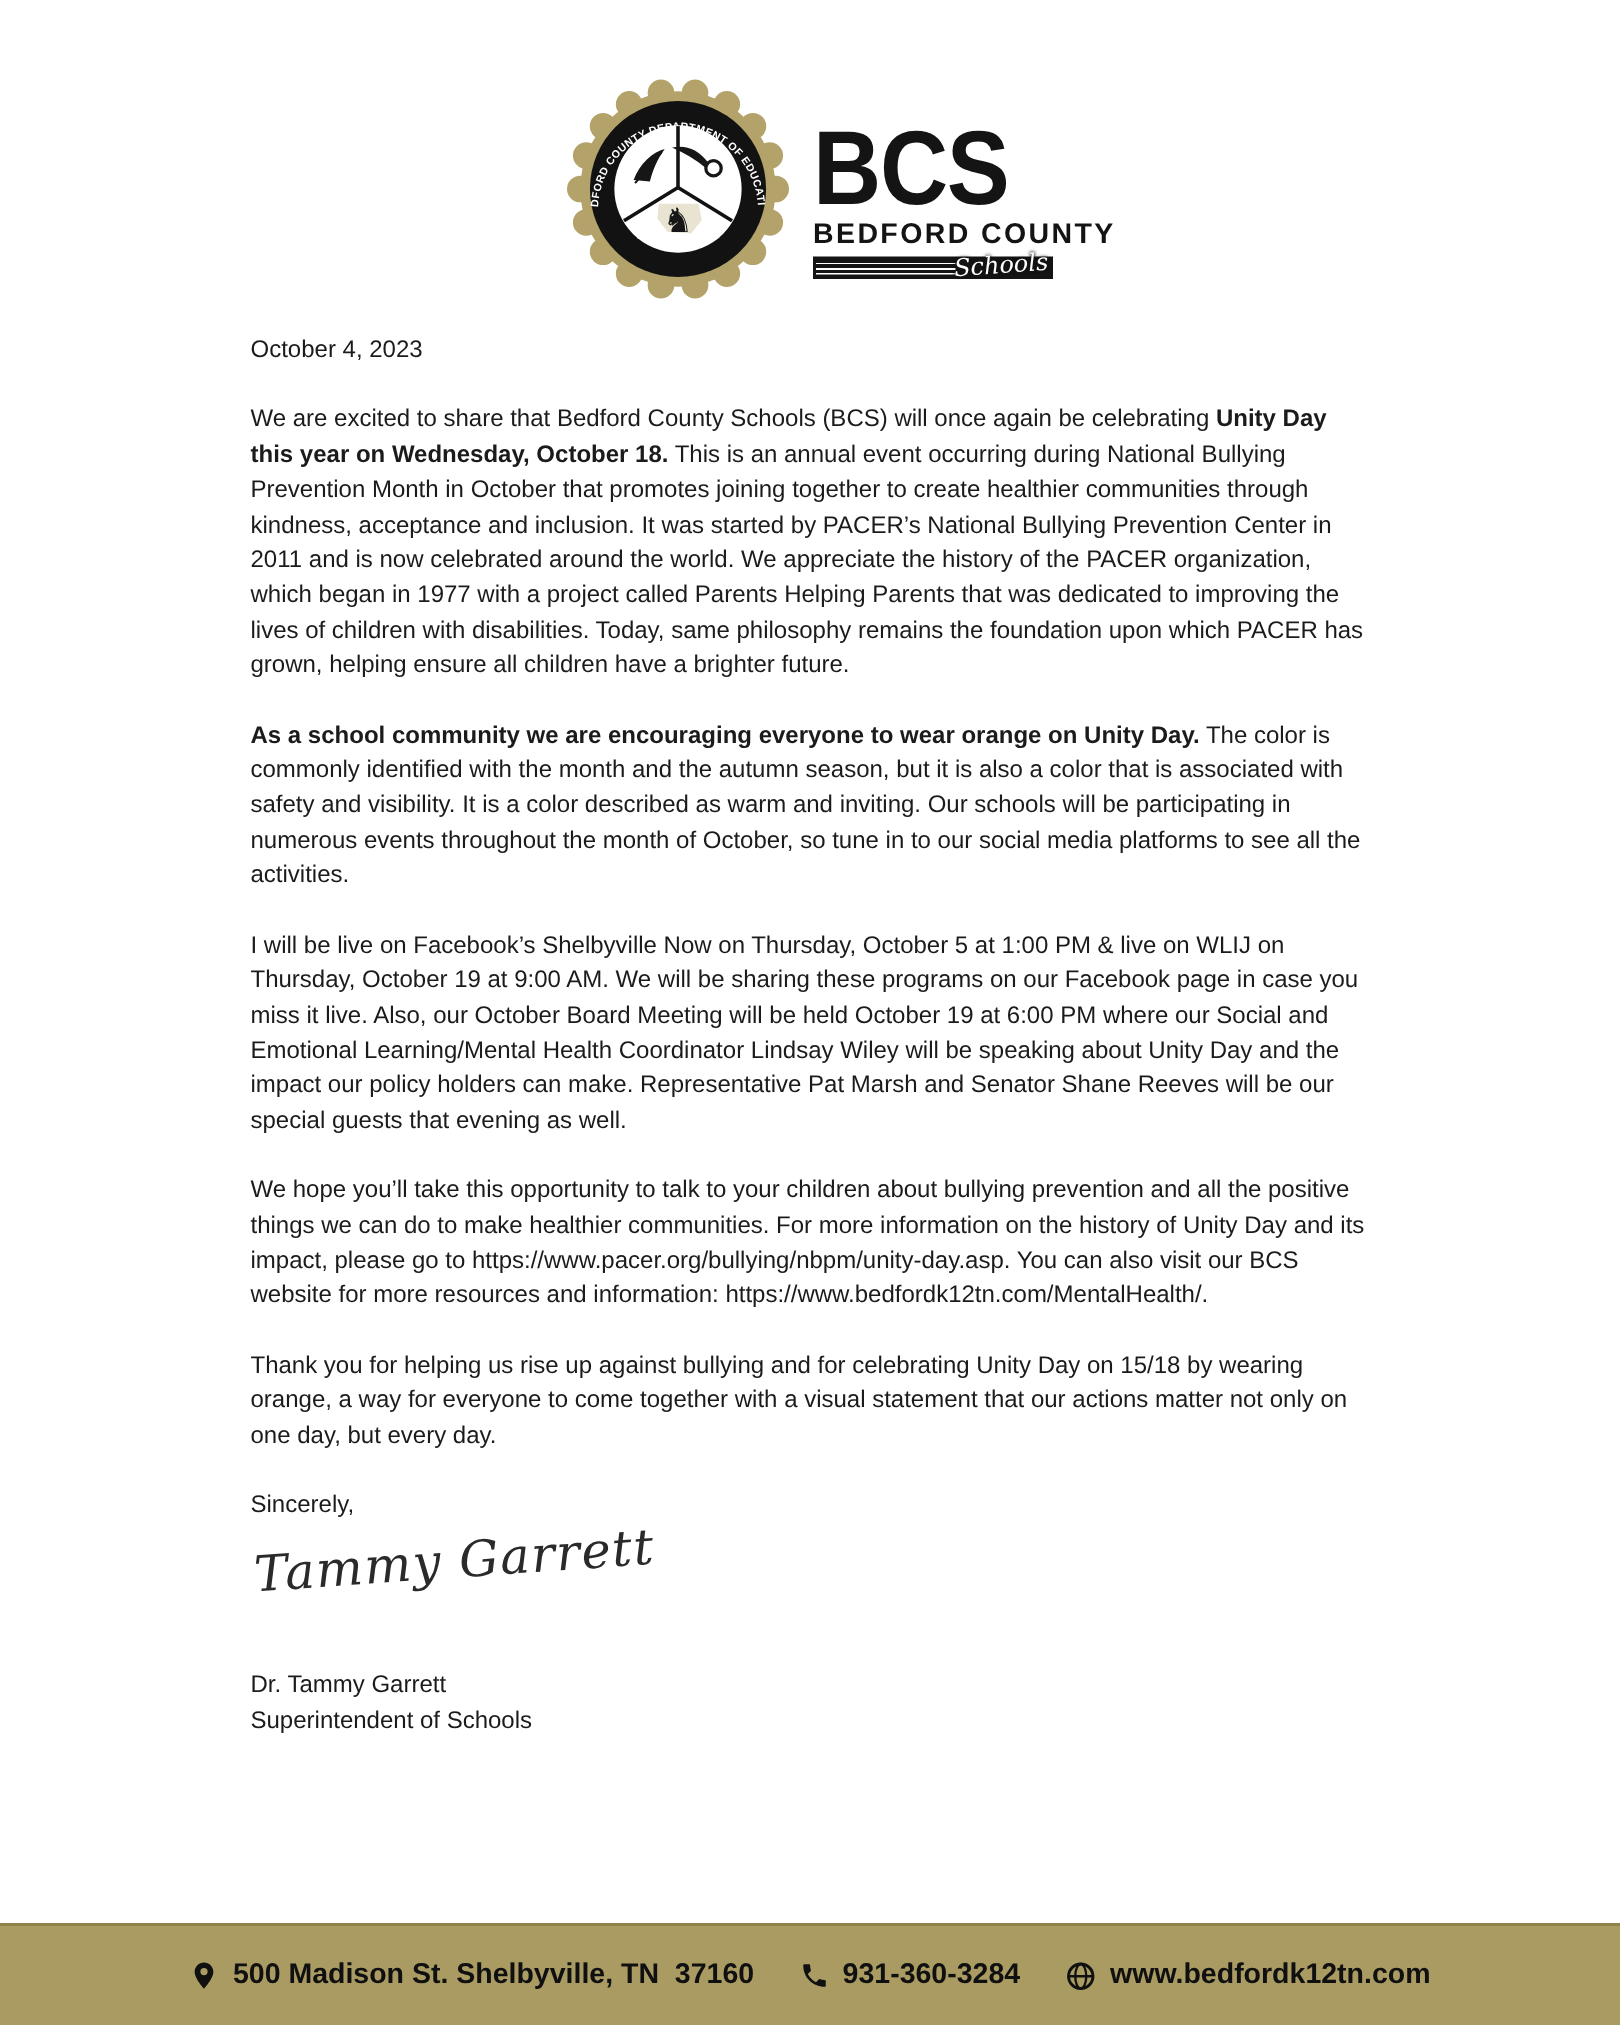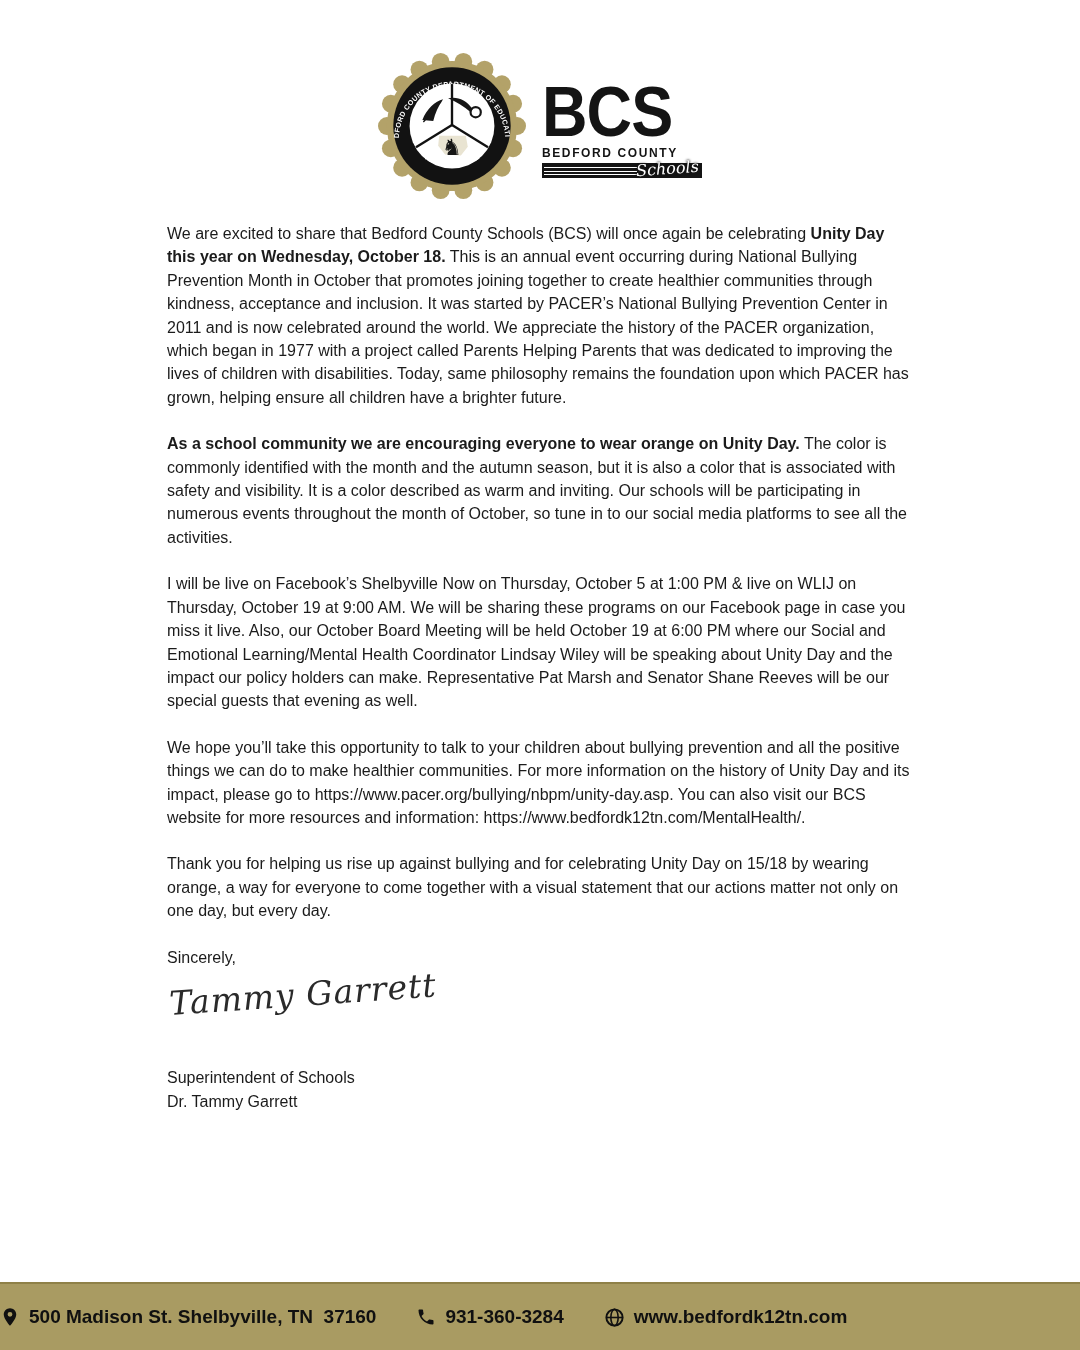--- a/index.html
+++ b/index.html
@@ -32,21 +32,21 @@
     font-weight: 700;
     line-height: 0.86;
     letter-spacing: -1px;
     color: #141414;
     transform: scaleX(0.9);
     transform-origin: left top;
     white-space: nowrap;
   }
   .bcs-name {
     margin-top: 4px;
-    font-size: 12px;
+    font-size: 19px;
     font-weight: 700;
     letter-spacing: 1.6px;
     color: #141414;
     white-space: nowrap;
   }
   .bcs-bar {
     margin-top: 3px;
     position: relative;
     height: 15px;
     background: #141414;
@@ -100,21 +100,22 @@
   .footer {
     position: absolute;
     left: 0;
     top: 1282px;
     width: 100%;
     height: 68px;
     background: #a99b62;
     border-top: 2px solid #8f8148;
     display: flex;
     align-items: center;
-    gap: 40px;
+    justify-content: center;
+    gap: 30px;
     font-size: 19px;
     font-weight: 700;
     color: #101010;
   }
   .f-item { display: flex; align-items: center; gap: 9px; white-space: pre; }
   .f-item svg { display: block; }
 </style>
 </head>
 <body>
 
@@ -180,36 +181,37 @@
       <div class="bcs-acronym">BCS</div>
       <div class="bcs-name">BEDFORD COUNTY</div>
       <div class="bcs-bar">
         <div class="stripes"></div>
         <div class="bcs-schools">Schools</div>
       </div>
     </div>
   </div>
 
   <div class="letter">
+    <p>October 4, 2023</p>
 
     <p><span>We are excited to share that Bedford County Schools (BCS) will once again be celebrating </span><strong>Unity Day this year on Wednesday, October 18.</strong><span> This is an annual event occurring during National Bullying Prevention Month in October that promotes joining together to create healthier communities through kindness, acceptance and inclusion. It was started by PACER’s National Bullying Prevention Center in 2011 and is now celebrated around the world. We appreciate the history of the PACER organization, which began in 1977 with a project called Parents Helping Parents that was dedicated to improving the lives of children with disabilities. Today, same philosophy remains the foundation upon which PACER has grown, helping ensure all children have a brighter future.</span></p>
 
     <p><strong>As a school community we are encouraging everyone to wear orange on Unity Day.</strong><span> The color is commonly identified with the month and the autumn season, but it is also a color that is associated with safety and visibility. It is a color described as warm and inviting. Our schools will be participating in numerous events throughout the month of October, so tune in to our social media platforms to see all the activities.</span></p>
 
     <p>I will be live on Facebook’s Shelbyville Now on Thursday, October 5 at 1:00 PM &amp; live on WLIJ on Thursday, October 19 at 9:00 AM. We will be sharing these programs on our Facebook page in case you miss it live. Also, our October Board Meeting will be held October 19 at 6:00 PM where our Social and Emotional Learning/Mental Health Coordinator Lindsay Wiley will be speaking about Unity Day and the impact our policy holders can make. Representative Pat Marsh and Senator Shane Reeves will be our special guests that evening as well.</p>
     <p>We hope you’ll take this opportunity to talk to your children about bullying prevention and all the positive things we can do to make healthier communities. For more information on the history of Unity Day and its impact, please go to https://www.pacer.org/bullying/nbpm/unity-day.asp. You can also visit our BCS website for more resources and information: https://www.bedfordk12tn.com/MentalHealth/.</p>
     <p>Thank you for helping us rise up against bullying and for celebrating Unity Day on 15/18 by wearing orange, a way for everyone to come together with a visual statement that our actions matter not only on one day, but every day.</p>
 
     <p>Sincerely,</p>
 
     <div class="signature">Tammy Garrett</div>
 
     <div class="signer">
+      <div>Dr. Tammy Garrett</div>
       <div>Superintendent of Schools</div>
-      <div>Dr. Tammy Garrett</div>
     </div>
   </div>
 
   <div class="footer">
     <div class="f-item">
       <svg width="20" height="20" viewBox="0 0 24 24">
         <path fill-rule="evenodd" fill="#101010" d="M12 1.5C7.9 1.5 4.5 4.9 4.5 9c0 5.6 7.5 13.5 7.5 13.5S19.5 14.6 19.5 9c0-4.1-3.4-7.5-7.5-7.5zm0 10.2a2.9 2.9 0 1 1 0-5.8 2.9 2.9 0 0 1 0 5.8z"></path>
       </svg>
       <span>500 Madison St. Shelbyville, TN&nbsp; 37160</span>
     </div>

